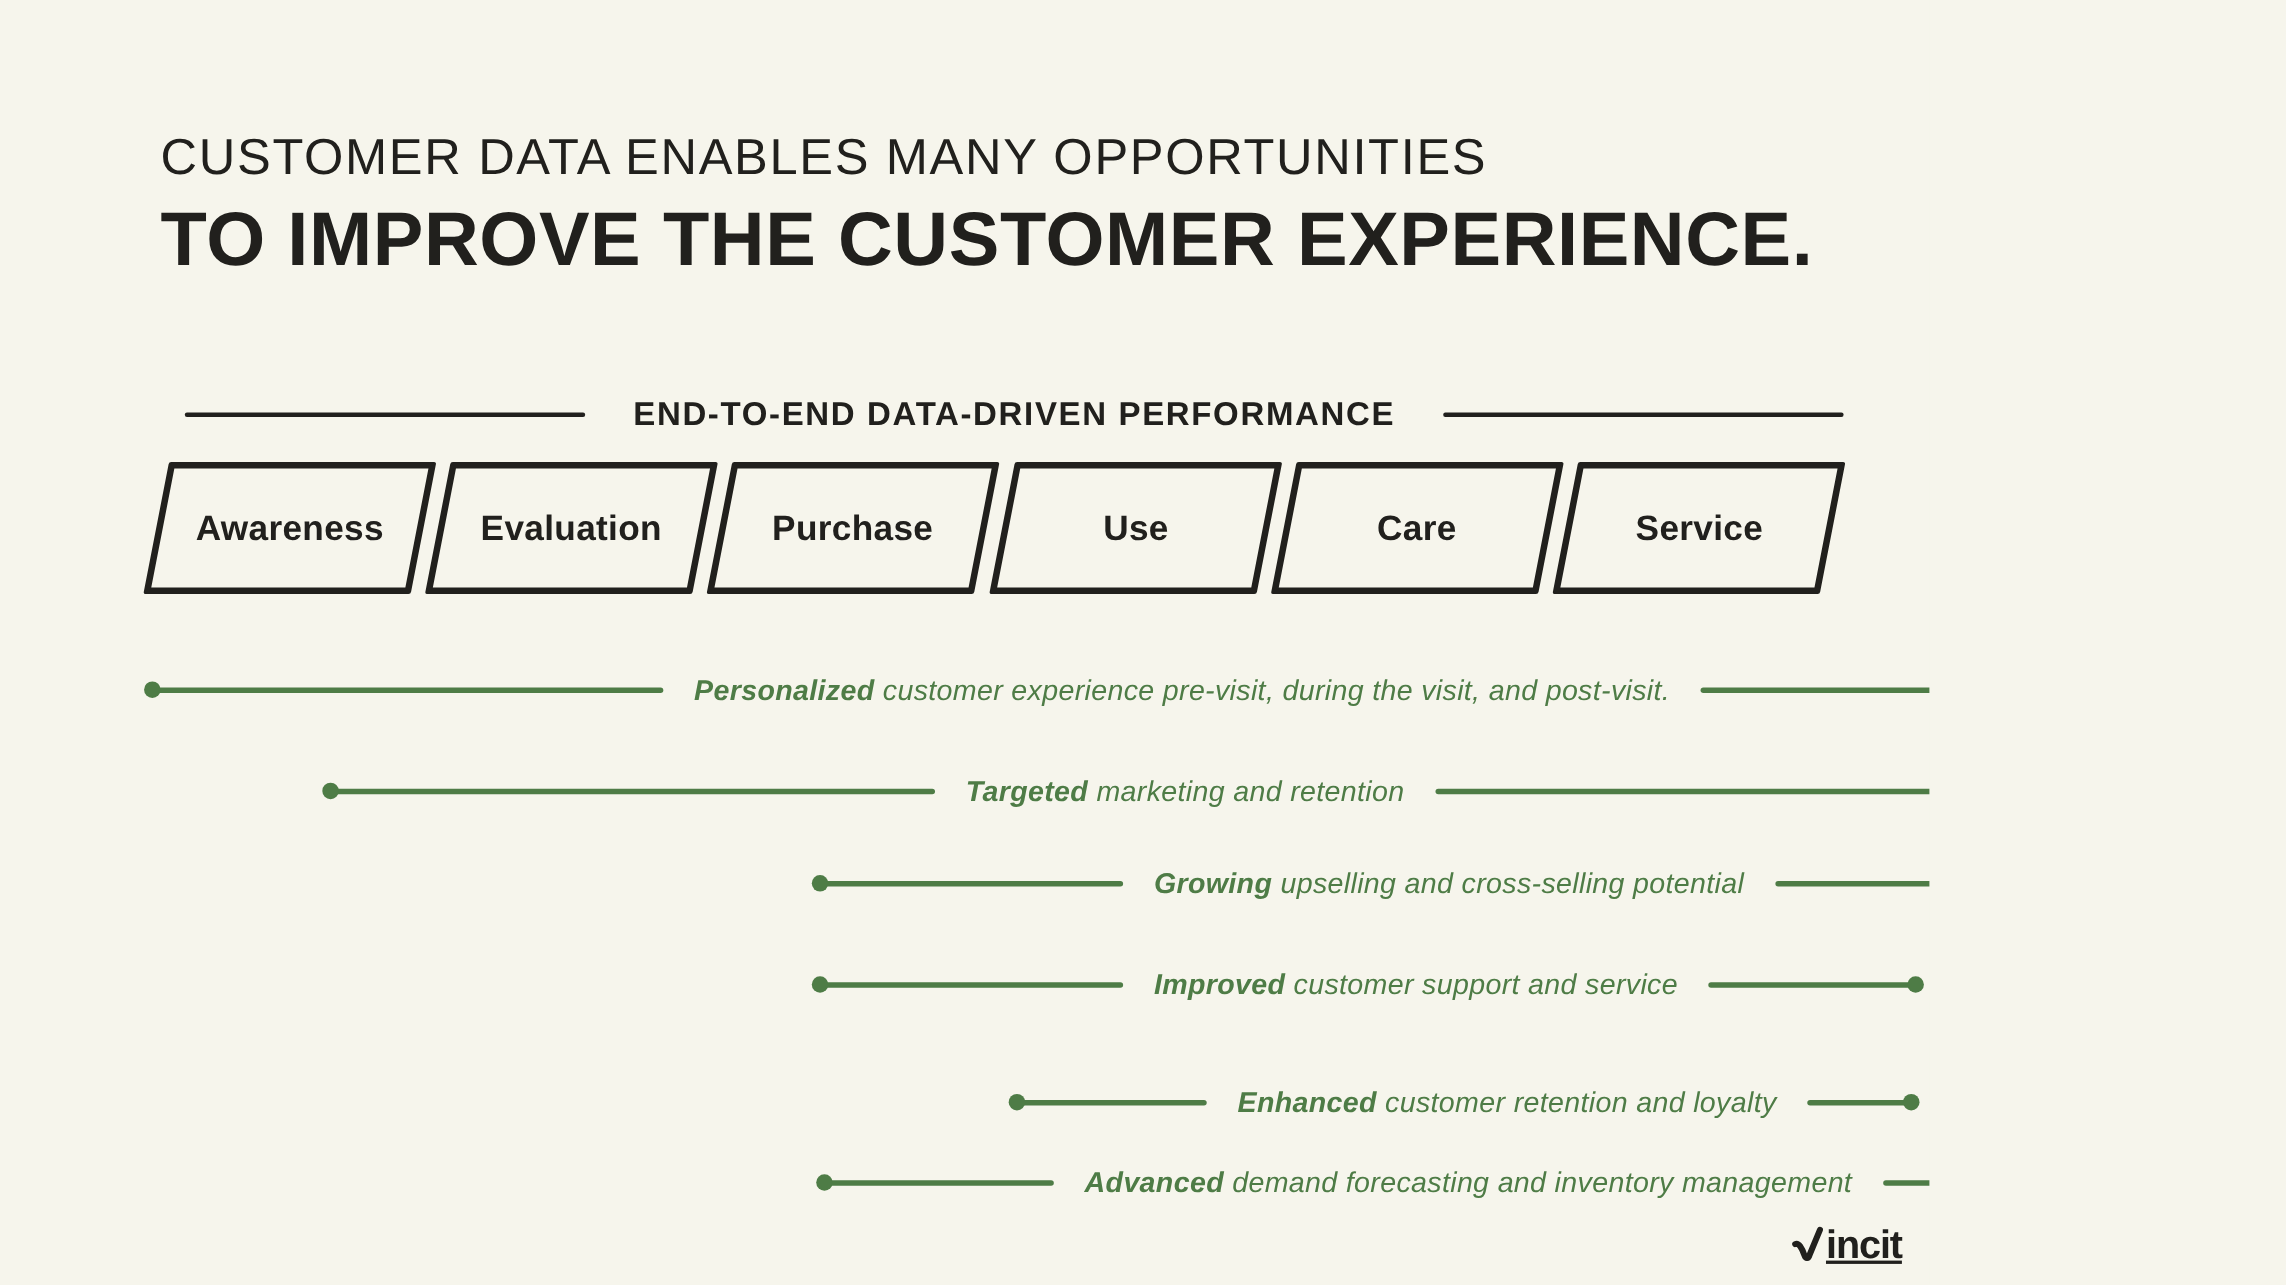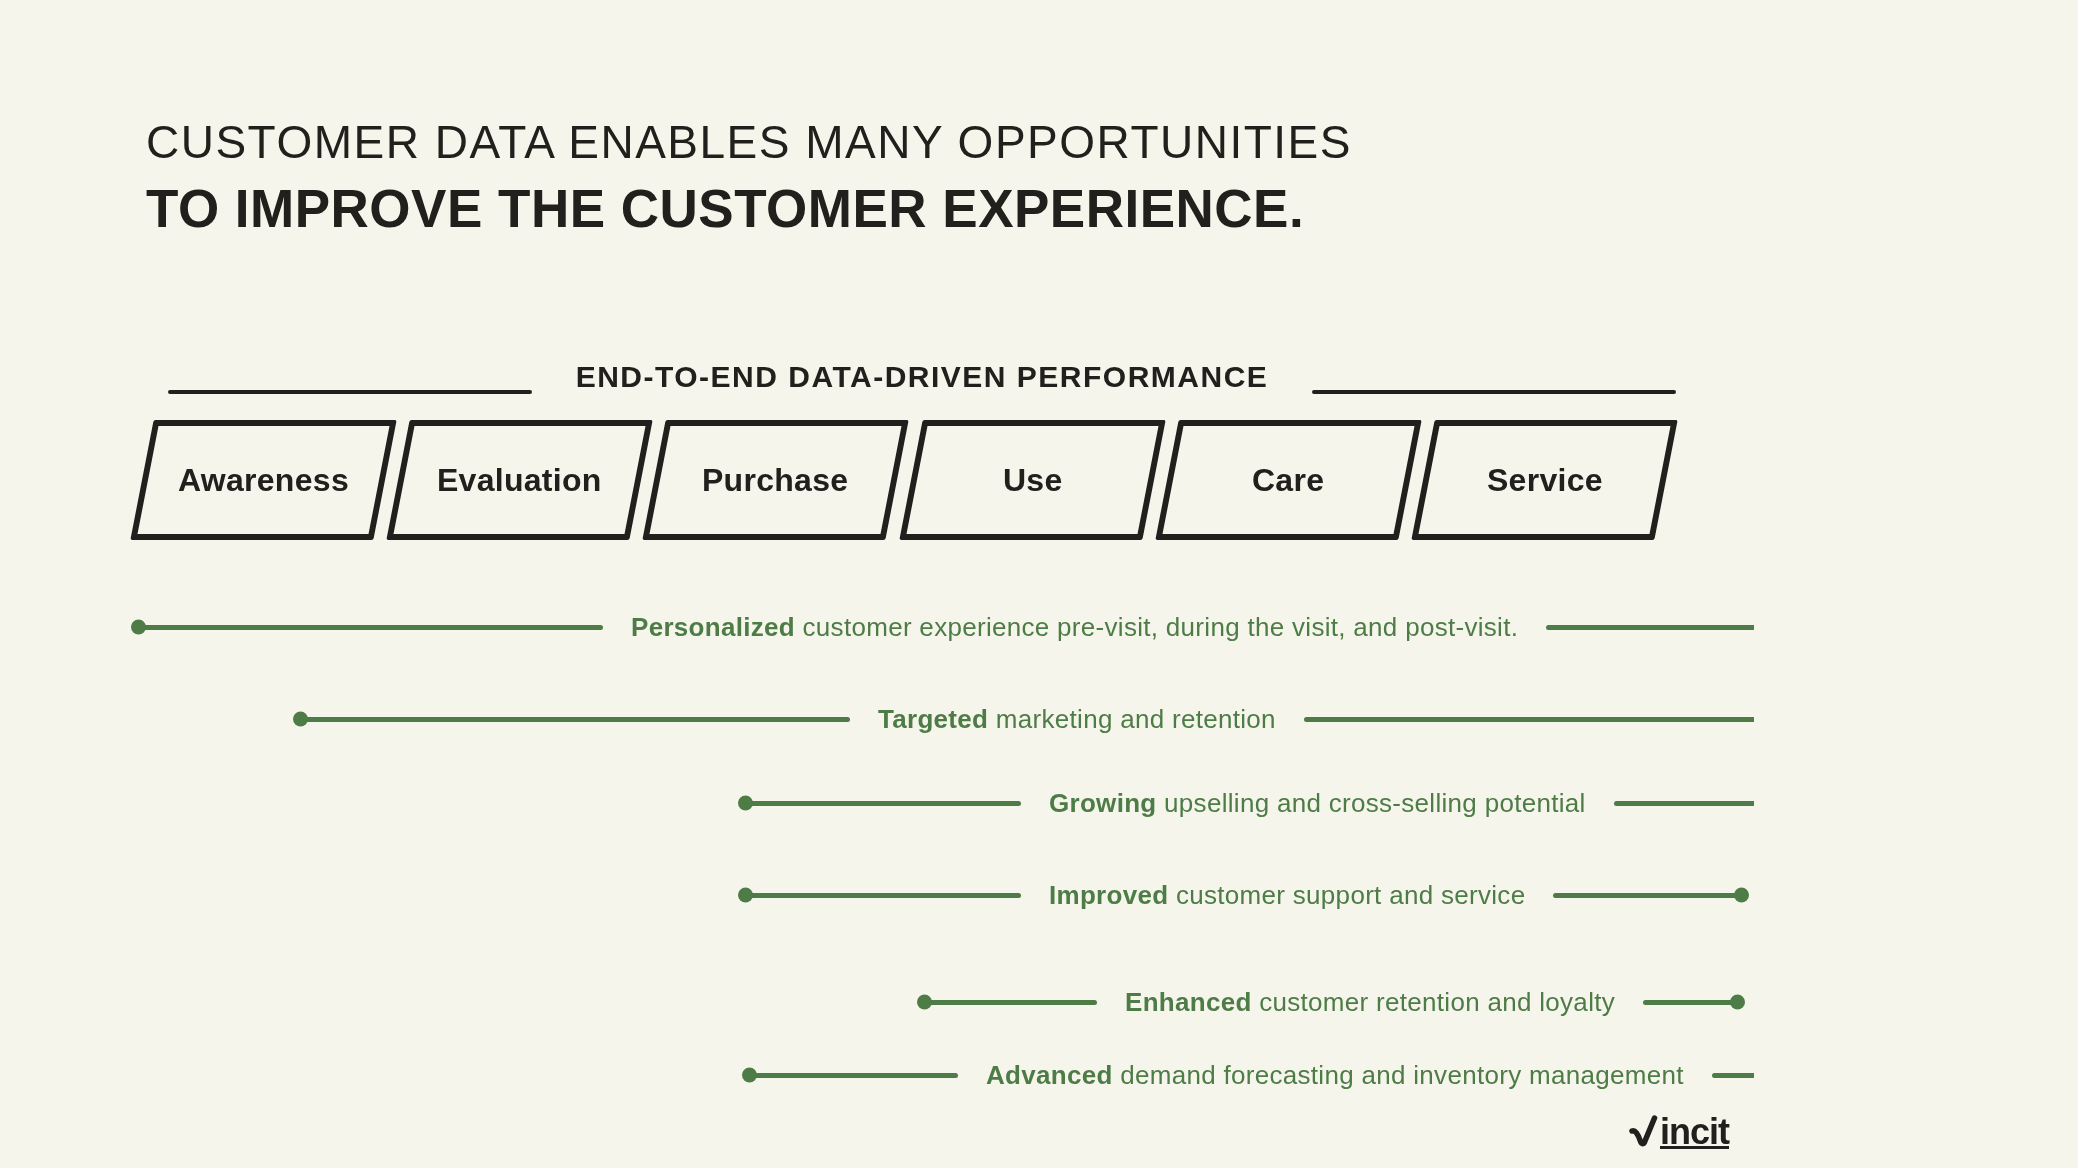--- a/index.html
+++ b/index.html
@@ -18,28 +18,28 @@
     color:var(--ink);
   }
 
   
   .title-block{position:absolute;left:146px;top:116px;}
   .title-line1{
     font-size:46px;font-weight:400;letter-spacing:1.5px;
     color:var(--ink);line-height:1.15;white-space:nowrap;
   }
   .title-line2{
-    font-size:53px;font-weight:800;letter-spacing:0.5px;
+    font-size:69px;font-weight:800;letter-spacing:0.5px;
     color:var(--ink);line-height:1.1;margin-top:11px;white-space:nowrap;
   }
 
   
   .journey-header{
     position:absolute;left:168px;right:78px;top:360px;height:34px;
-    display:flex;align-items:flex-end;gap:44px;
+    display:flex;align-items:center;gap:44px;
   }
   .journey-header .rule{
     flex:1;height:4px;background:var(--ink);border-radius:2px;
   }
   .journey-label{
     font-size:30px;font-weight:700;letter-spacing:1.5px;
     white-space:nowrap;color:var(--ink);
   }
 
   
@@ -70,21 +70,21 @@
   }
   .gline.dot-left::before,
   .gline.dot-right::after{
     content:"";position:absolute;width:15px;height:15px;border-radius:50%;
     background:var(--green);top:50%;transform:translateY(-50%);
   }
   .gline.dot-left::before{left:-4px;}
   .gline.dot-right::after{right:-4px;}
   .benefit-text{
     flex:1;text-align:center;padding:0 28px;
-    font-size:26px;color:var(--green);letter-spacing:0.3px;white-space:nowrap;
+    font-size:26px;color:var(--green);letter-spacing:0.3px;white-space:nowrap;font-style:italic;
   }
   .benefit-text b{font-weight:700;}
 
   
   .logo{
     position:absolute;right:25px;bottom:18px;
     display:flex;align-items:flex-end;gap:1px;
   }
   .logo svg{display:block;margin-bottom:2px;}
   .logo-text{

